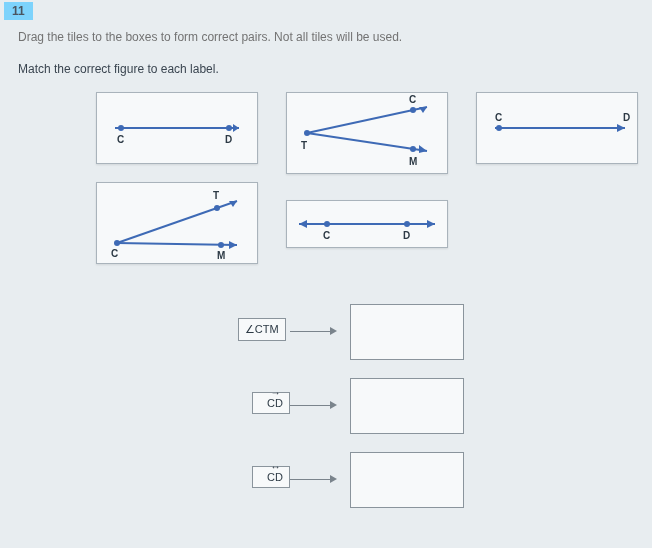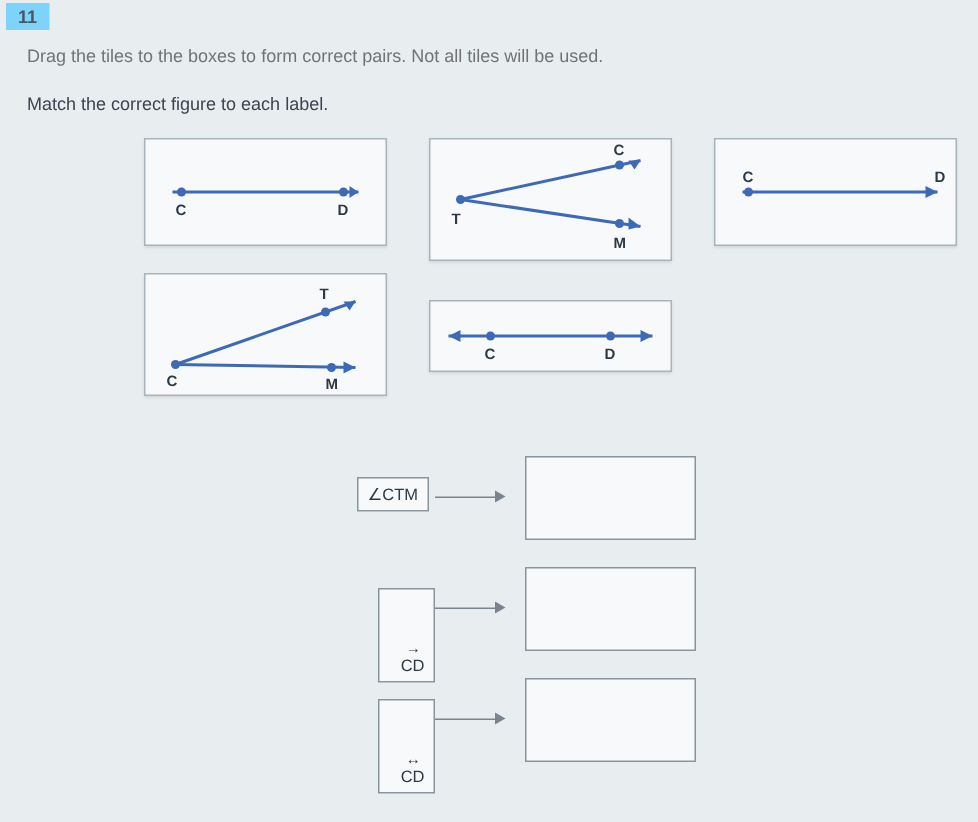--- a/index.html
+++ b/index.html
@@ -90,21 +90,20 @@
     position: absolute;
     top: 0;
     width: 112px;
     height: 54px;
     border: 1px solid #8a949c;
     background: #f7f9fa;
   }
   .over-arrow-r, .over-arrow-lr {
     position: relative;
     display: inline-block;
-    margin-top: 41px;
   }
   .over-arrow-r::before {
     content: "→";
     position: absolute;
     left: 0; right: 0; top: -11px;
     font-size: 10px;
     text-align: center;
     letter-spacing: -1px;
   }
   .over-arrow-lr::before {

